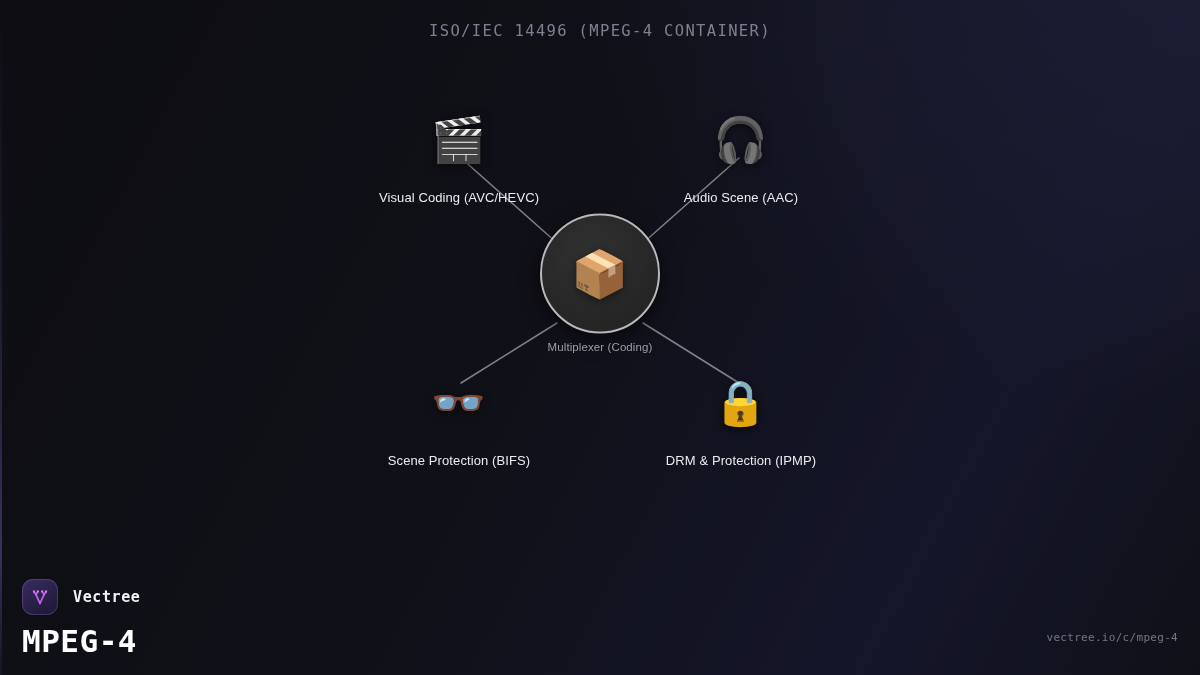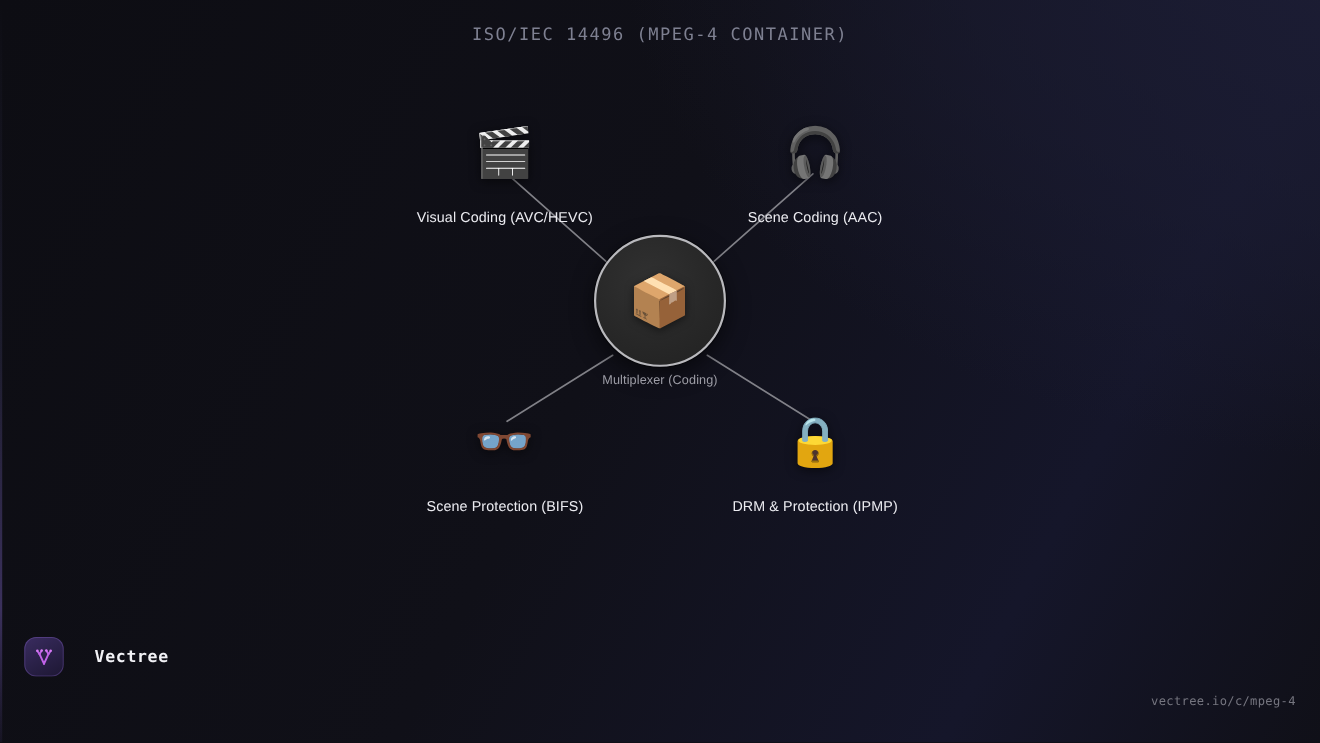--- a/index.html
+++ b/index.html
@@ -128,21 +128,21 @@
     width: 1200px;
     height: 120px;
   }
 
   #brand-row {
     position: absolute;
     left: 22px;
     top: 24px;
     display: flex;
     align-items: center;
-    gap: 28px;
+    gap: 15px;
   }
   #brand-logo {
     width: 36px;
     height: 36px;
     border-radius: 11px;
     background: linear-gradient(150deg, #3a2c60 0%, #2a2148 52%, #1d1733 100%);
     box-shadow: inset 0 0 0 1px rgba(150,110,220,0.30);
     display: flex;
     align-items: center;
     justify-content: center;
@@ -197,21 +197,21 @@
       </g>
     </svg>
 
     <div class="node leaf" id="node-visual-coding" style="left:459px; top:159px;">
       <span class="node-icon">🎬</span>
       <span class="node-label">Visual Coding (AVC/HEVC)</span>
     </div>
 
     <div class="node leaf" id="node-audio-coding" style="left:741px; top:159px;">
       <span class="node-icon">🎧</span>
-      <span class="node-label">Scene Coding (AAC)</span>
+      <span class="node-label">Audio Scene (AAC)</span>
     </div>
 
     <div class="node leaf" id="node-scene-description" style="left:459px; top:422px;">
       <span class="node-icon">👓</span>
       <span class="node-label">Scene Protection (BIFS)</span>
     </div>
 
     <div class="node leaf" id="node-drm-protection" style="left:741px; top:422px;">
       <span class="node-icon">🔒</span>
       <span class="node-label">DRM &amp; Protection (IPMP)</span>
@@ -243,18 +243,19 @@
             <circle cx="5.4" cy="6.0" r="1.25"></circle>
             <circle cx="9.7" cy="5.9" r="1.25"></circle>
             <circle cx="14.3" cy="5.9" r="1.25"></circle>
             <circle cx="18.6" cy="6.0" r="1.25"></circle>
           </g>
         </svg>
       </div>
       <span id="brand-name">Vectree</span>
     </div>
 
+    <div id="footer-title">MPEG-4</div>
 
     <div id="footer-url">vectree.io/c/mpeg-4</div>
 
   </div>
 
 </div>
 
 </body></html>

